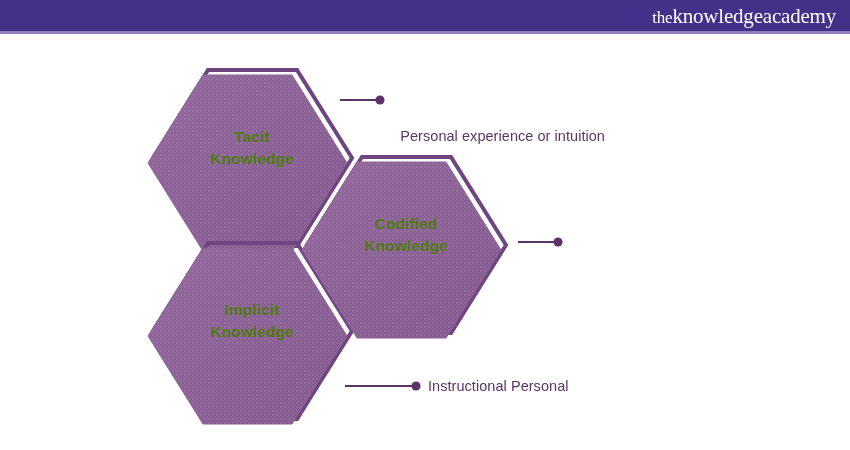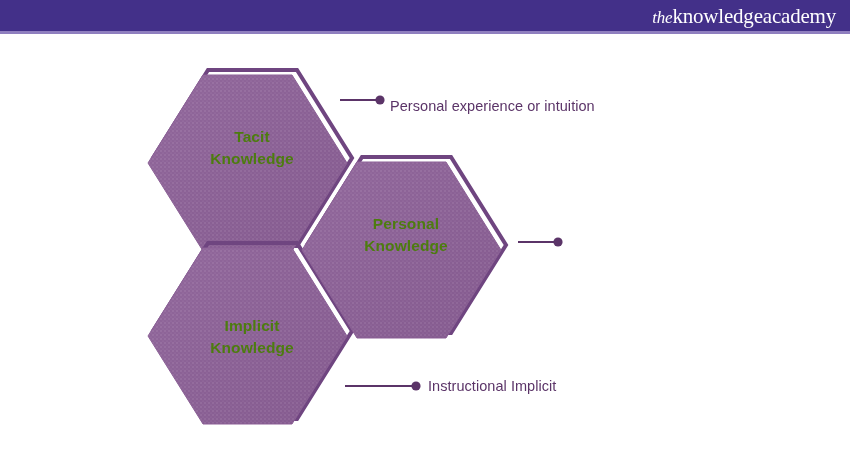--- a/index.html
+++ b/index.html
@@ -38,21 +38,20 @@
     right: 14px;
     top: 3px;
     color: #ffffff;
     font-family: "Liberation Serif", serif;
     font-size: 21px;
     letter-spacing: -0.2px;
     white-space: nowrap;
     line-height: 26px;
   }
   #brand-logo .brand-the {
-    font-style: italic;
     font-size: 17px;
   }
   #brand-logo .brand-knowledge {
     font-weight: normal;
   }
   #brand-logo .brand-academy {
     font-weight: normal;
     text-align: center;
   }
 
@@ -86,21 +85,21 @@
   #hex-label-implicit { left: 176px; top: 265px; width: 152px; }
 
   
   .callout-text {
     position: absolute;
     color: #5b3468;
     font-size: 14.5px;
     line-height: 1.55;
     letter-spacing: 0.05px;
   }
-  #callout-text-1 { left: 390px; top:  61px; width: 215px; }
+  #callout-text-1 { left: 390px; top:  91px; width: 215px; text-align: right; }
   #callout-text-2 { left: 570px; top: 190px; width: 215px; }
   #callout-text-3 { left: 428px; top: 341px; width: 260px; }
 </style>
 </head>
 <body>
 
 <div id="header-bar">
   <div id="brand-logo">
     <span class="brand-the">the</span><span class="brand-knowledge">knowledge</span><span class="brand-academy">academy</span>
   </div>
@@ -154,23 +153,23 @@
 
     <g>
       <line x1="345" y1="352" x2="414" y2="352" stroke="#5b3468" stroke-width="2.2"></line>
       <circle cx="416" cy="352" r="4.6" fill="#5b3468"></circle>
     </g>
   </svg>
 
   <div class="hex-label" id="hex-label-tacit" style="white-space: pre-line;">Tacit
 Knowledge</div>
 
-  <div class="hex-label" id="hex-label-explicit" style="white-space: pre-line;">Personal
+  <div class="hex-label" id="hex-label-explicit" style="white-space: pre-line;">Codified
 Knowledge</div>
 
-  <div class="hex-label" id="hex-label-implicit" style="white-space: pre-line; margin-top: 16px;">Implicit
+  <div class="hex-label" id="hex-label-implicit" style="white-space: pre-line;">Implicit
 Knowledge</div>
 
   <div class="callout-text" id="callout-text-1">Personal experience or intuition</div>
 
 
-  <div class="callout-text" id="callout-text-3">Instructional Implicit</div>
+  <div class="callout-text" id="callout-text-3">Instructional Personal</div>
 </div>
 
 </body></html>

